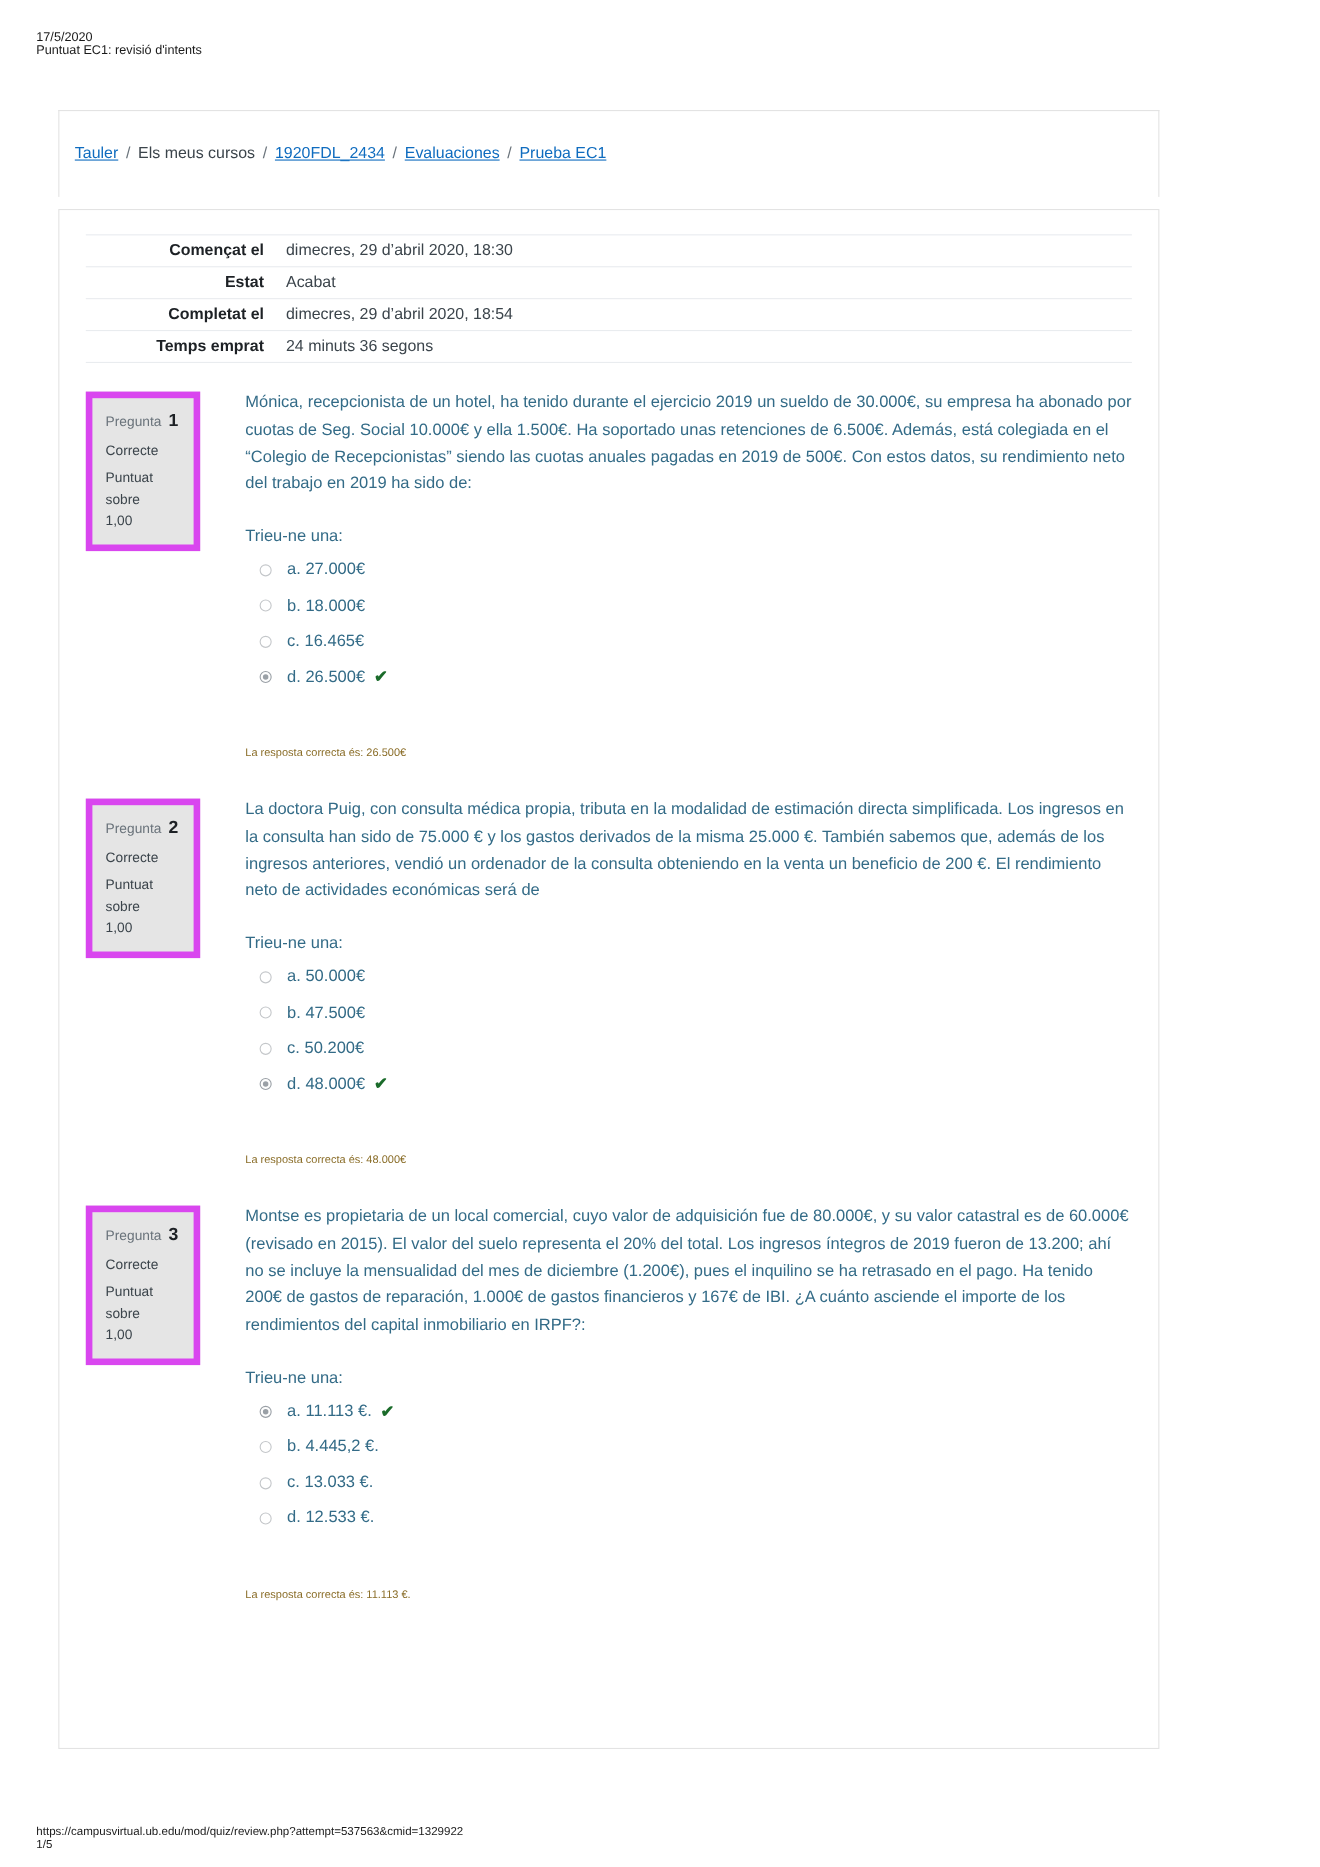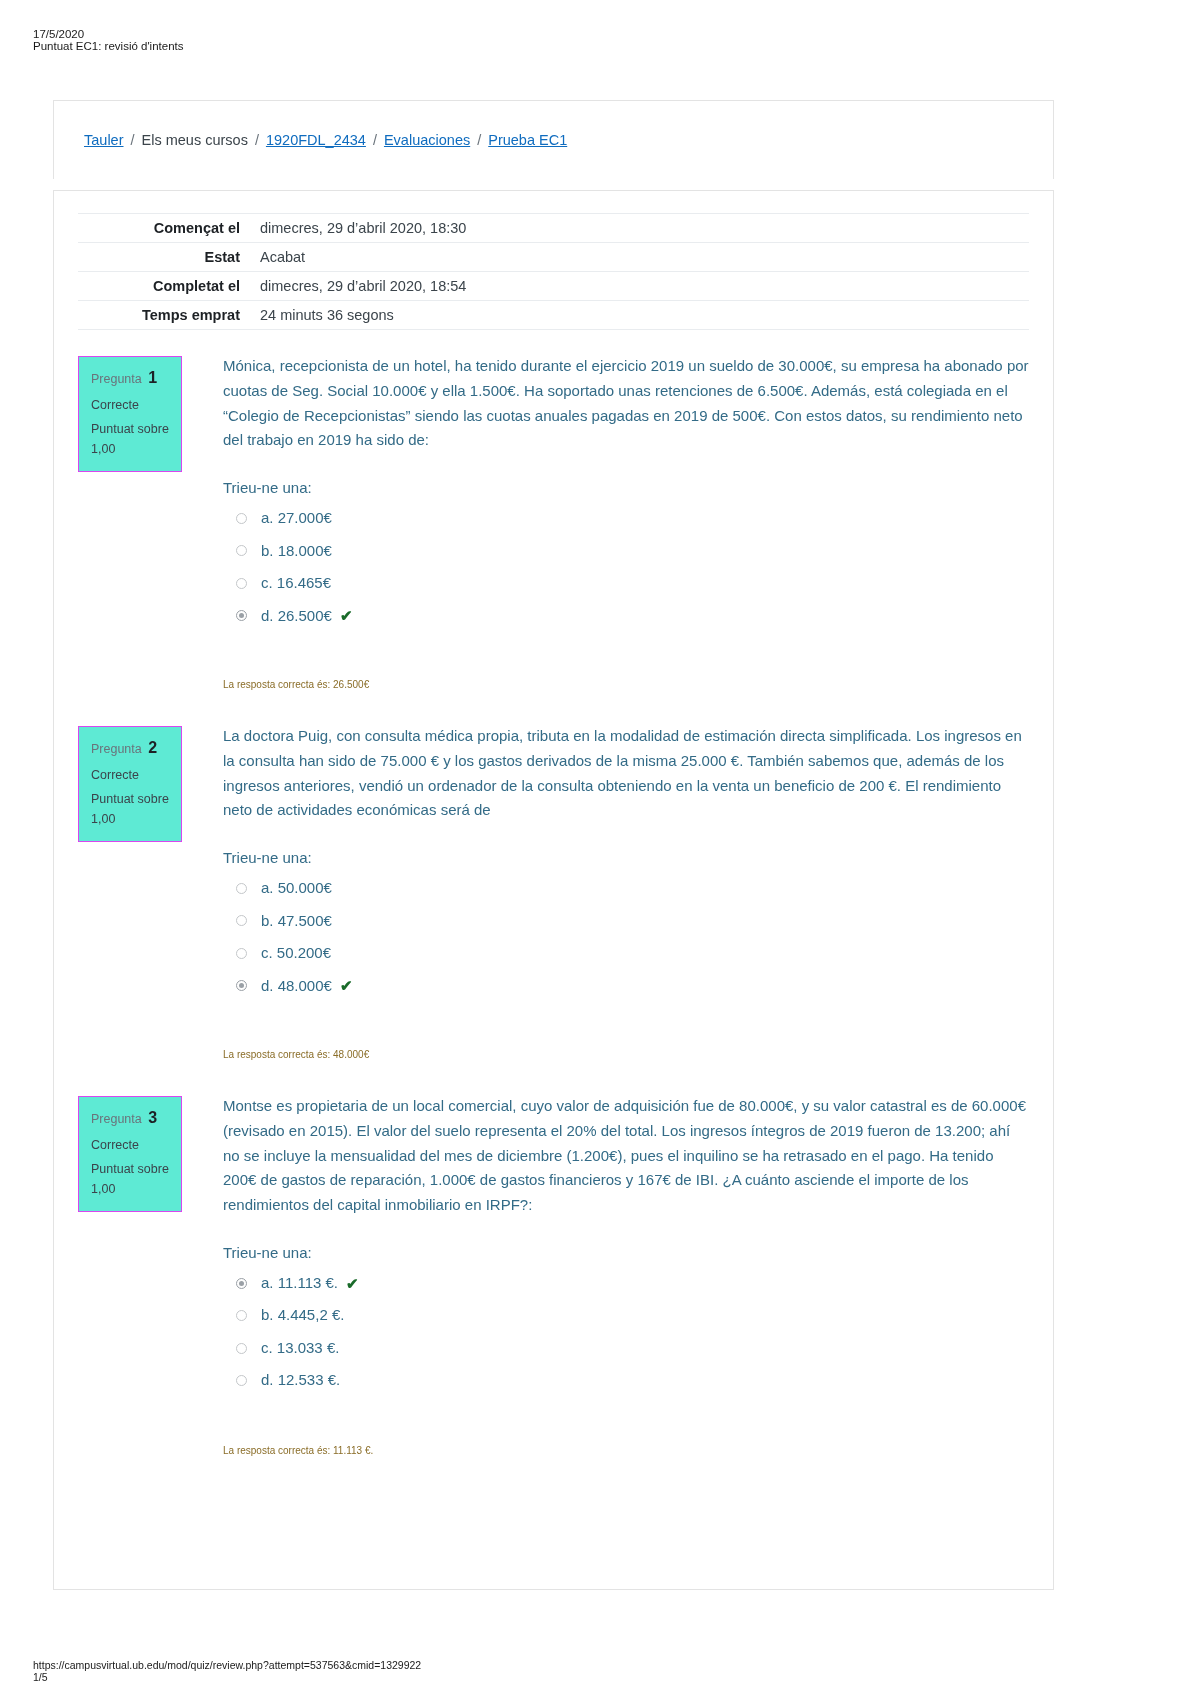--- a/index.html
+++ b/index.html
@@ -61,21 +61,21 @@
     top: 100px;
     width: 1001px;
   }
 
   .breadcrumb-box {
     border: 1px solid #e3e3e3;
     border-bottom: none;
     height: 79px;
     display: flex;
     align-items: center;
-    padding: 0 30px;
+    padding: 0 14px;
     background: #fff;
   }
   .breadcrumb {
     font-size: 14.5px;
     color: #3b444b;
     line-height: 1.4;
     white-space: nowrap;
   }
   .breadcrumb a {
     color: #0f6cbf;
@@ -123,23 +123,23 @@
   .que {
     position: relative;
     display: flex;
     align-items: flex-start;
     margin: 22px 0 0 0;
     padding-bottom: 10px;
   }
   .info {
     flex: 0 0 104px;
     width: 104px;
-    border: 1px solid #d946ef;
+    border: 6px solid #d946ef;
     padding: 9px 10px 12px 12px;
-    background: #5eead4;
+    background: #e5e5e5;
     font-size: 12.5px;
     line-height: 1.55;
     color: #3b444b;
     margin-top: 4px;
   }
   .info .no {
     color: #6a737b;
     font-size: 12.5px;
     margin-bottom: 5px;
     white-space: nowrap;

